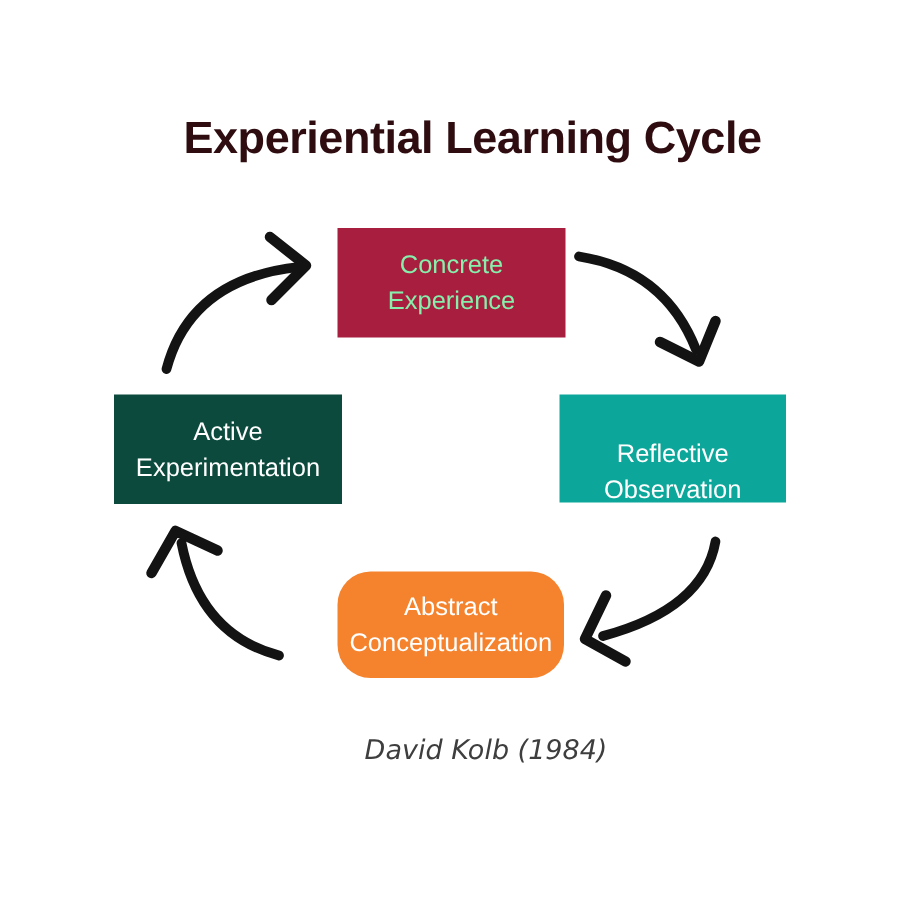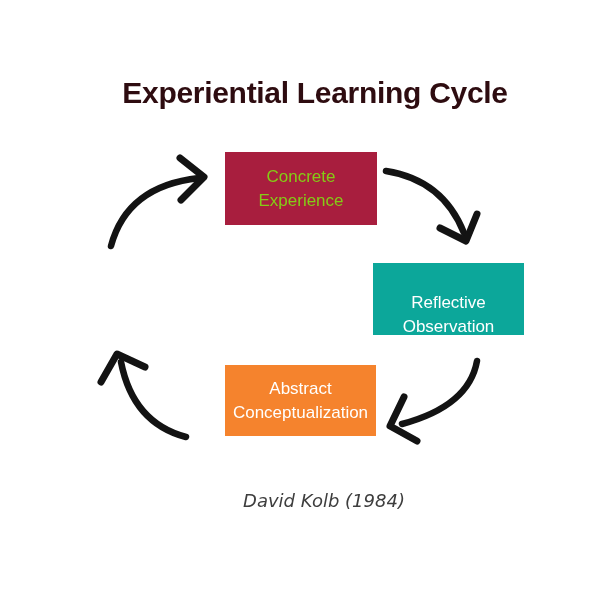--- a/index.html
+++ b/index.html
@@ -53,21 +53,21 @@
     text-align: center;
   }
   .stage .stage-label {
     color: #ffffff;
     font-size: 17px;
     line-height: 1.4;
     white-space: pre-line;
   }
   .stage-concrete   { left: 225px; top: 152px; width: 152px; height: 73px; }
   .stage-reflective { left: 373px; top: 263px; width: 151px; height: 72px; }
-  .stage-abstract   { left: 225px; top: 365px; width: 151px; height: 71px; }
+  .stage-abstract   { left: 225px; top: 381px; width: 151px; height: 71px; border-radius: 22px; }
   .stage-active     { left:  76px; top: 263px; width: 152px; height: 73px; }
   .caption {
     position: absolute;
     top: 490px;
     left: 0;
     width: 600px;
     text-align: center;
     font-style: italic;
     font-size: 18px;
     font-family: "DejaVu Sans", "Liberation Sans", sans-serif;
@@ -93,30 +93,34 @@
       <path class="arc" d="M 477 361 Q 469 406 402 424"></path>
       <path class="head" d="M 404 397 L 390 426 L 417 441"></path>
     </g>
     <g>
       <path class="arc" d="M 186 437 Q 133 423 121 362"></path>
       <path class="head" d="M 101 382 L 117 354 L 145 367"></path>
     </g>
   </svg>
 
   <div class="stage stage-concrete" style="background-color: rgb(168, 30, 62);">
-    <span class="stage-label" style="color: #84cc16;">Concrete
+    <span class="stage-label" style="color: #86efac;">Concrete
 Experience</span>
   </div>
 
   <div class="stage stage-reflective" style="background-color: rgb(12, 167, 154);">
     <span class="stage-label" style="color: rgb(255, 255, 255); margin-top: 31px;">Reflective
 Observation</span>
   </div>
 
   <div class="stage stage-abstract" style="background-color: rgb(245, 131, 45);">
     <span class="stage-label" style="color: rgb(255, 255, 255);">Abstract
 Conceptualization</span>
   </div>
 
+  <div class="stage stage-active" style="background-color: rgb(11, 74, 60);">
+    <span class="stage-label" style="color: rgb(255, 255, 255);">Active
+Experimentation</span>
+  </div>
 
   <div class="caption" style="color: rgb(62, 62, 62); padding-left: 24px;">David Kolb (1984)</div>
 
 </div>
 
 </body></html>

